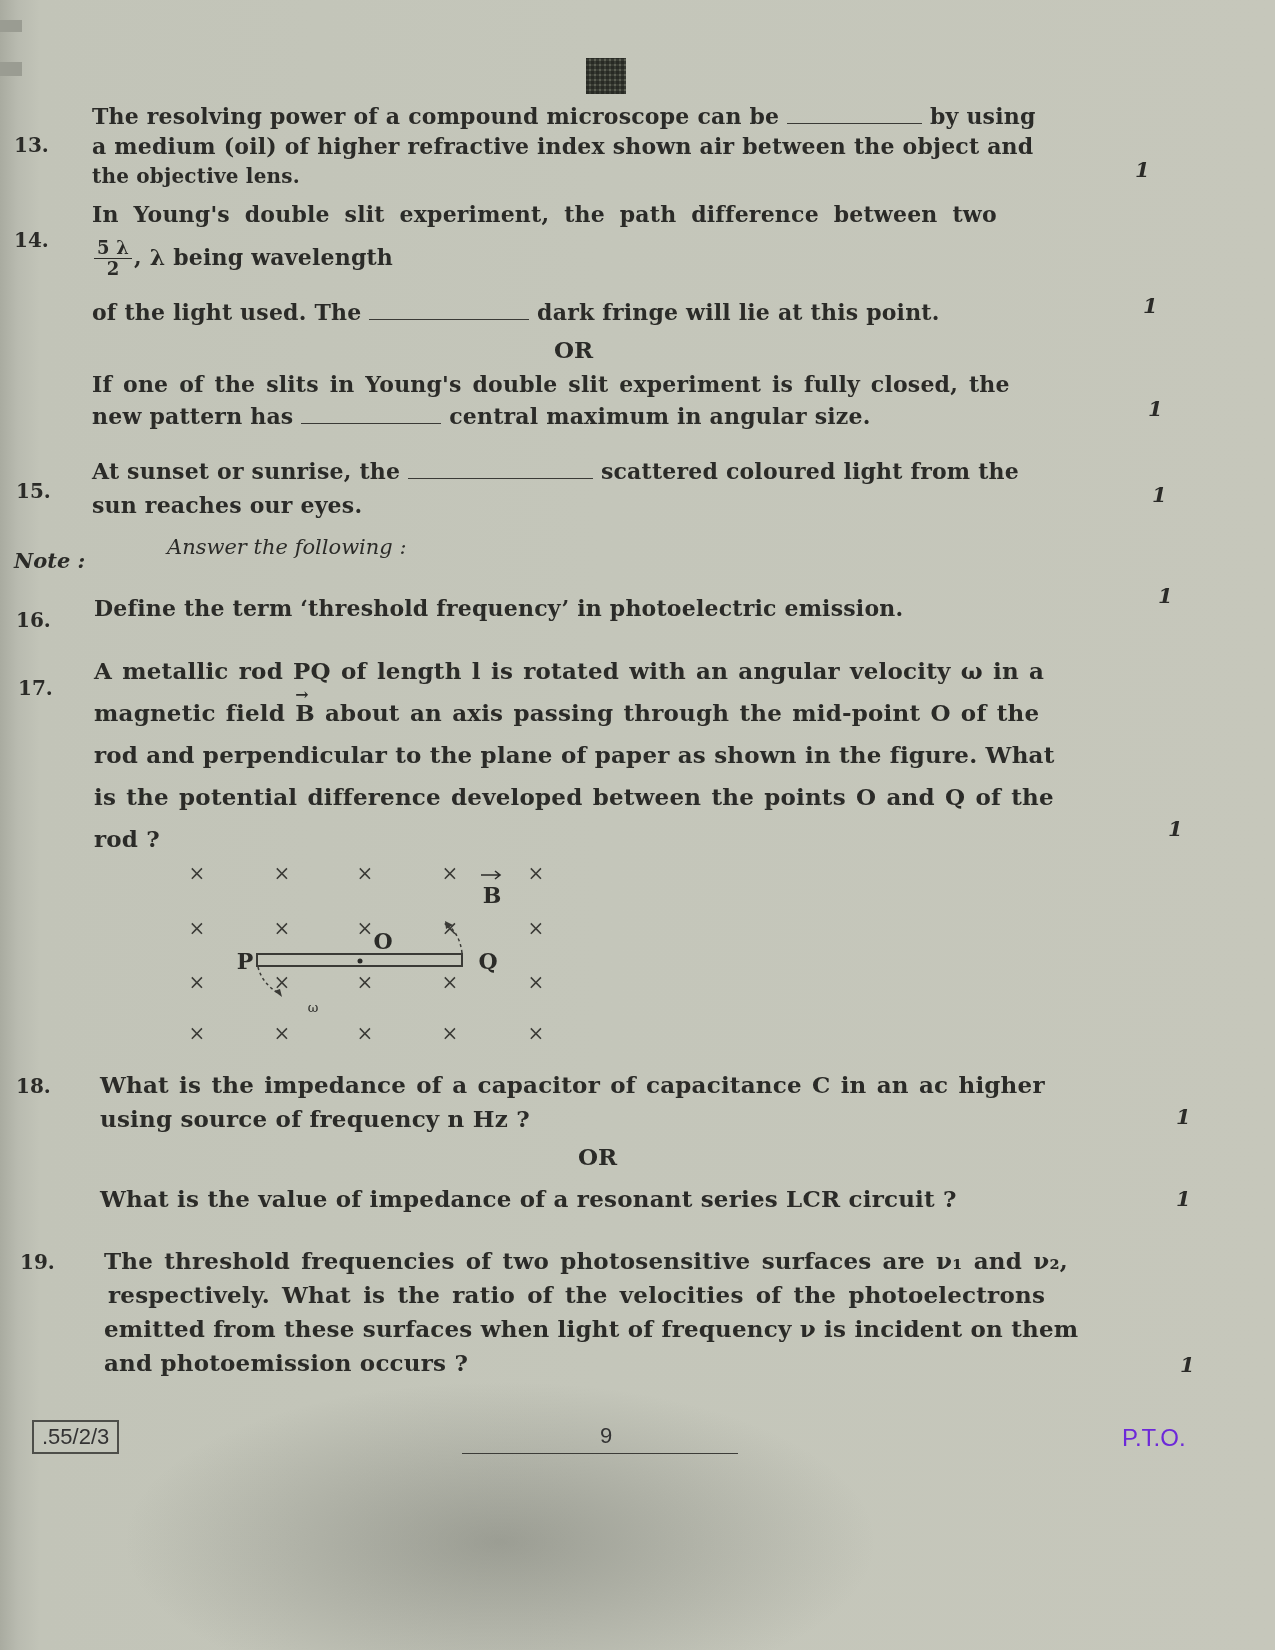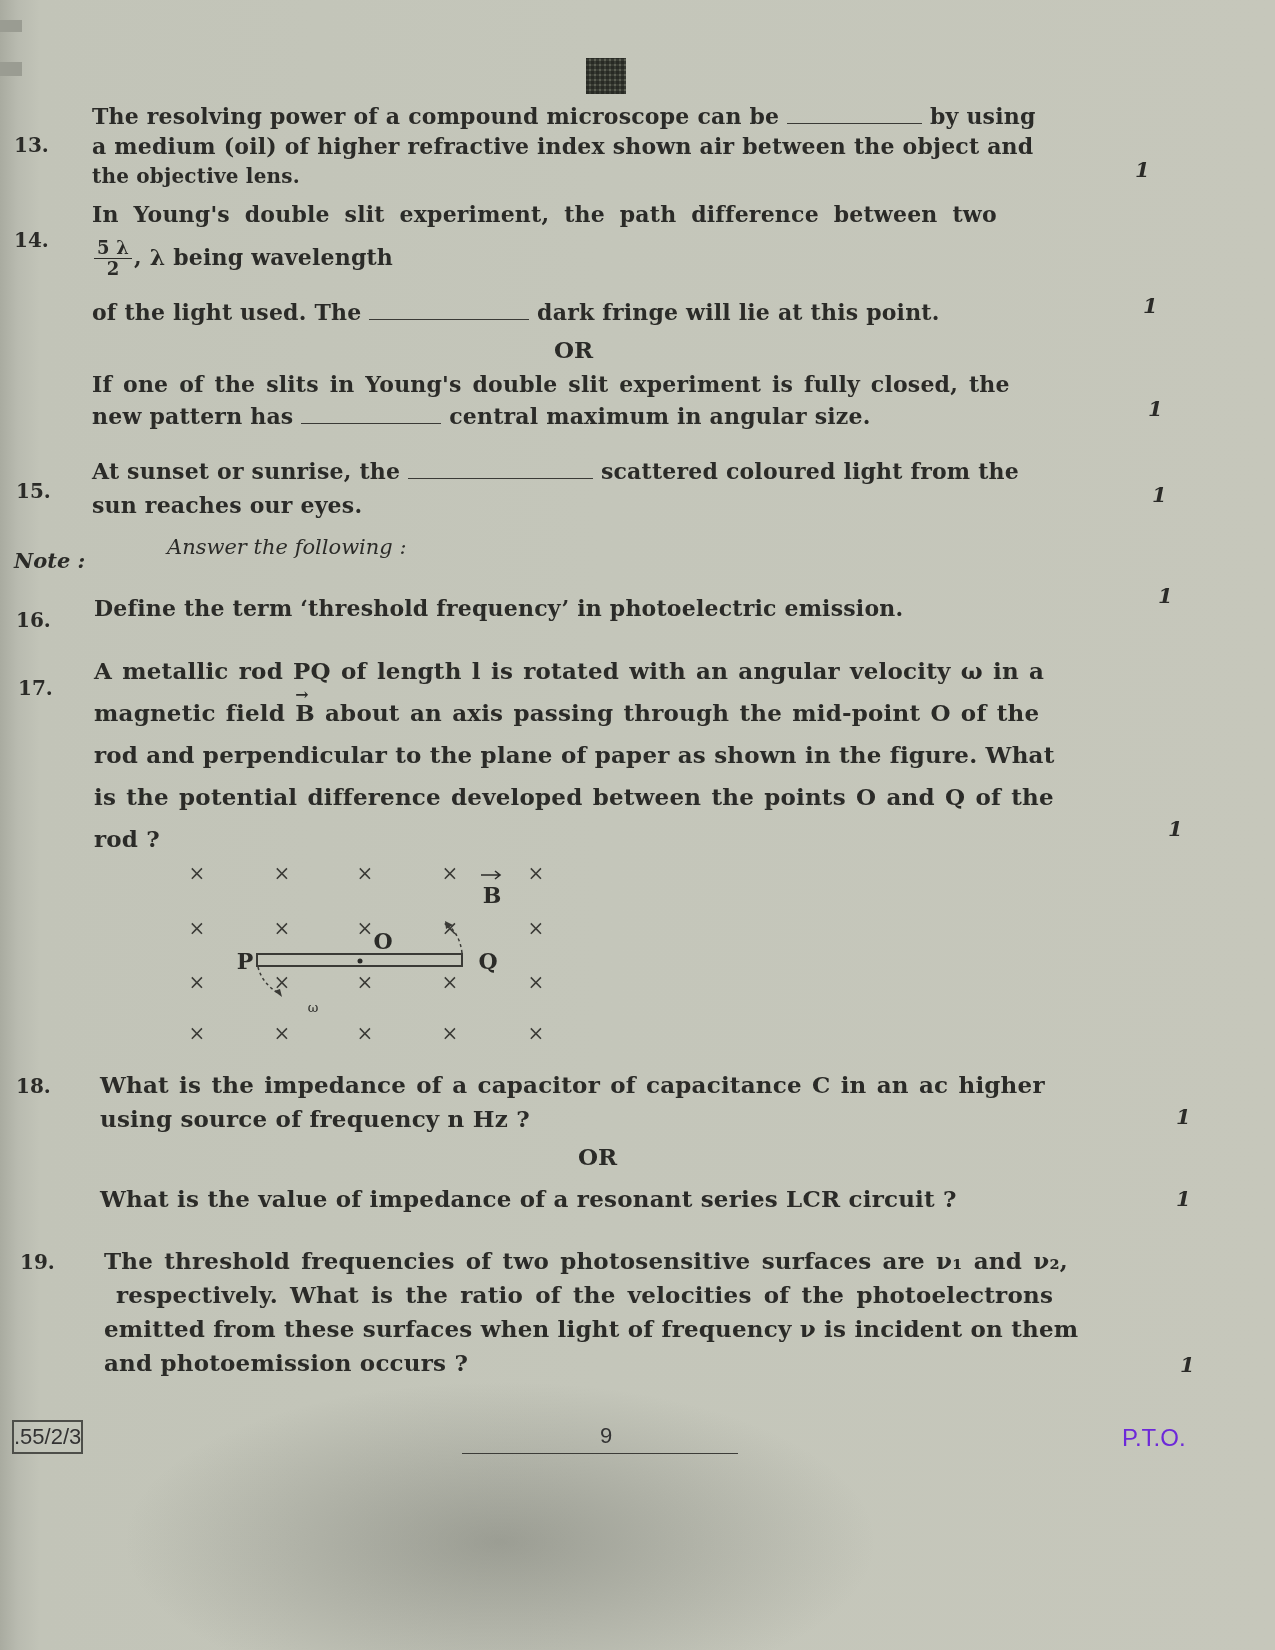--- a/index.html
+++ b/index.html
@@ -24,21 +24,21 @@
     .mark { position:absolute; font-style:italic; font-size:21px; font-weight:bold; }
     .txt { position:absolute; white-space:nowrap; }
     .blank { display:inline-block; border-bottom:1.5px solid #3a3a36; height:18px; vertical-align:baseline; }
     .or { position:absolute; font-weight:bold; font-size:23px; }
     .note { position:absolute; font-style:italic; font-size:21px; font-weight:bold; }
     .frac { display:inline-block; vertical-align:middle; text-align:center; font-size:18px; line-height:20px; margin:0 2px; }
     .frac .top { display:block; border-bottom:1.5px solid #2b2b28; padding:0 3px; }
     .frac .bot { display:block; }
     .vec { position:relative; display:inline-block; }
     .vec::before { content:"\2192"; position:absolute; top:-18px; left:0; font-size:16px; }
-    .footer-code { position:absolute; left:12px; top:1420px; border:2px solid #4d4e49; padding:2px 0;
+    .footer-code { position:absolute; left:32px; top:1420px; border:2px solid #4d4e49; padding:2px 8px;
       font-family:"Liberation Sans", sans-serif; font-size:22px; color:#333; background:rgba(200,202,192,0.3); }
     .footer-page { position:absolute; left:600px; top:1423px; font-family:"Liberation Sans", sans-serif; font-size:22px; color:#333; }
     .footer-line { position:absolute; left:462px; top:1453px; width:276px; border-top:1.5px solid #3c3c38; }
     .footer-pto { position:absolute; left:1122px; top:1424px; font-family:"Liberation Sans", sans-serif; font-size:24px; color:#6d28d9; }
     svg text { font-family:"DejaVu Serif", serif; }
   </style>
 </head>
 <body>
 
 <div class="edge-tab" style="top:20px;height:12px;"></div>
@@ -165,21 +165,21 @@
 <div class="mark" style="left:1176px;top:1104px;">1</div>
 <div class="or" style="left:578px;top:1143px;">OR</div>
 <div class="q" style="left:100px;top:1182px;font-size:23px;">
   <div class="txt" style="top:0;left:0;">What is the value of impedance of a resonant series LCR circuit ?</div>
 </div>
 <div class="mark" style="left:1176px;top:1186px;">1</div>
 
 <div class="num" style="left:20px;top:1250px;">19.</div>
 <div class="q" style="left:104px;top:1244px;width:1020px;font-size:23px;">
   <div class="txt" style="top:0;left:0;word-spacing:3px;">The threshold frequencies of two photosensitive surfaces are ν₁ and ν₂,</div>
-  <div class="txt" style="top:34px;left:12px;word-spacing:4px;">respectively. What is the ratio of the velocities of the photoelectrons</div>
+  <div class="txt" style="top:34px;left:4px;word-spacing:4px;">respectively. What is the ratio of the velocities of the photoelectrons</div>
   <div class="txt" style="top:68px;left:0;">emitted from these surfaces when light of frequency ν is incident on them</div>
   <div class="txt" style="top:102px;left:0;">and photoemission occurs ?</div>
 </div>
 <div class="mark" style="left:1180px;top:1352px;">1</div>
 
 <div class="footer-code">.55/2/3</div>
 <div class="footer-page">9</div>
 <div class="footer-line"></div>
 <div class="footer-pto">P.T.O.</div>
 

